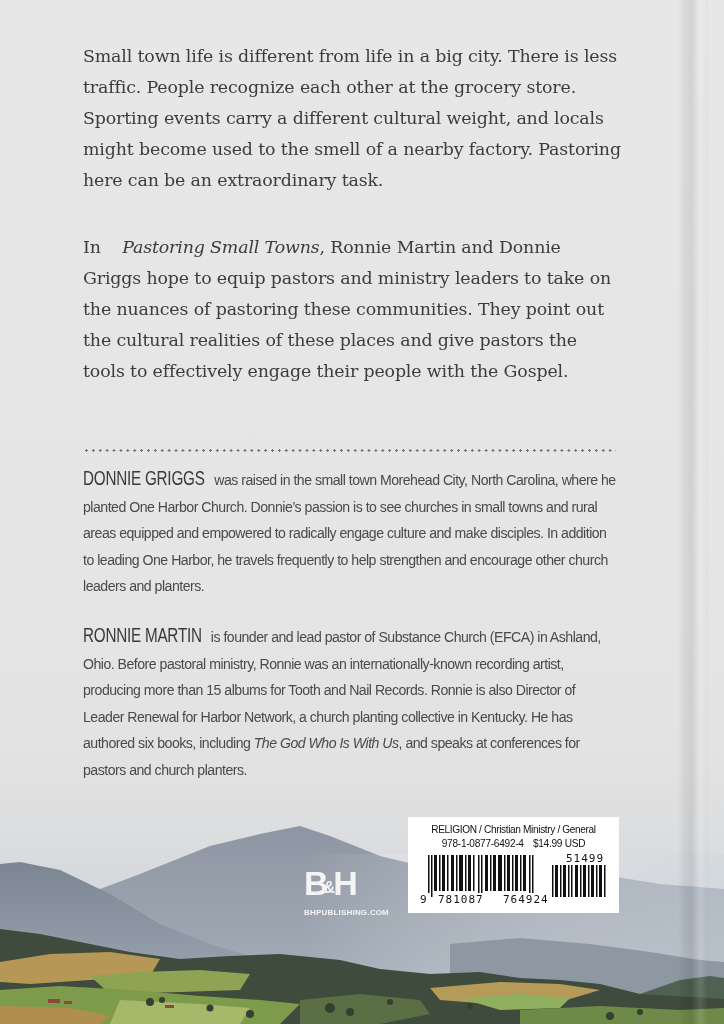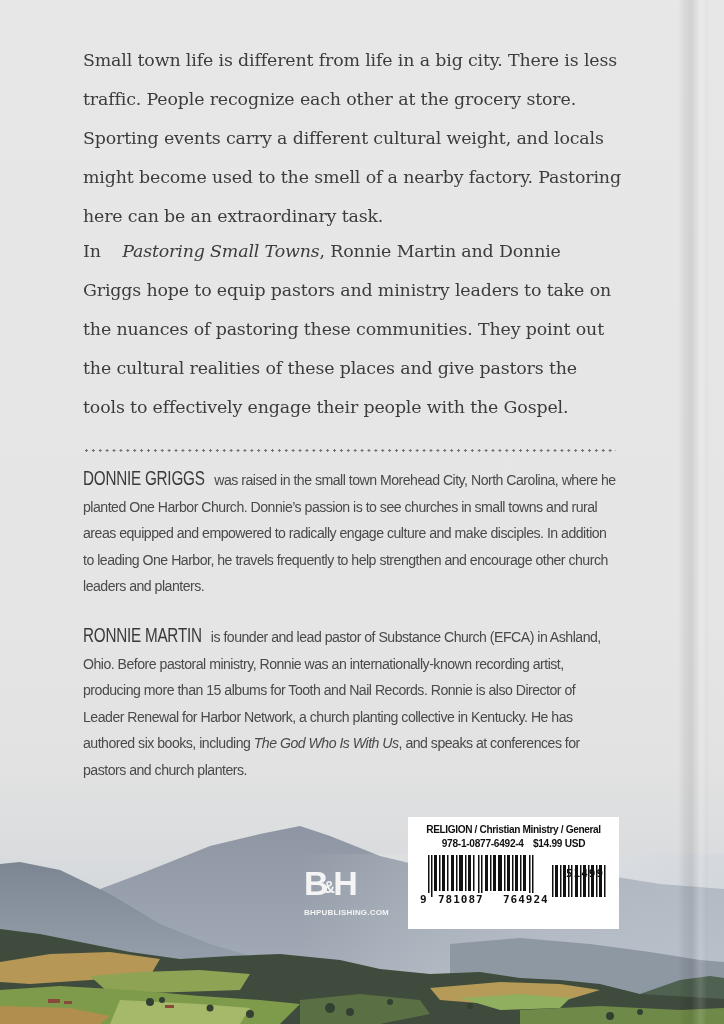--- a/index.html
+++ b/index.html
@@ -18,21 +18,21 @@
     z-index:5; pointer-events:none;
   }
   .landscape {
     position:absolute; left:0; right:0; bottom:0; height:230px; z-index:1;
   }
   .landscape svg { display:block; width:724px; height:230px; }
 
   .content { position:absolute; left:83px; top:0; width:533px; z-index:3; }
   .serif-p {
     font-family:"DejaVu Serif", serif;
-    font-size:17.4px; line-height:39px; color:#3c3c3c;
+    font-size:17.4px; line-height:31px; color:#3c3c3c;
     margin:0; letter-spacing:-0.15px;
   }
   .p1 { position:absolute; top:41px; left:0; width:540px; }
   .p2 { position:absolute; top:232px; left:0; width:540px; }
   .serif-p em { font-style:italic;margin-left:16px; }
 
   .divider {
     position:absolute; top:449px; left:0; width:533px; height:3px;
     background-image: radial-gradient(circle, #6e6e6e 1px, transparent 1.3px);
     background-size:6.9px 3px; background-repeat:repeat-x;
@@ -47,38 +47,38 @@
     font-size:20px; letter-spacing:-0.3px; color:#3a3a3a;
     font-family:"Liberation Sans", sans-serif;
     transform:scaleX(0.82); display:inline-block; transform-origin:left bottom;
     margin-right:-22px;
   }
   .bio1 { position:absolute; top:465px; left:0; }
   .bio2 { position:absolute; top:622px; left:0; }
   .bio em { font-style:italic; }
 
   .barcode-box {
-    position:absolute; left:408px; top:817px; width:211px; height:112px;
+    position:absolute; left:408px; top:817px; width:211px; height:96px;
     background:#ffffff; z-index:4;
-    font-family:"Liberation Sans", sans-serif; color:#111;font-weight:bold;
+    font-family:"Liberation Sans", sans-serif; color:#111;
   }
   .bc-line1 { position:absolute; top:6px; left:0; width:211px; text-align:center; font-size:11px; letter-spacing:-0.4px; transform:scaleX(0.92); }
   .bc-line2 { position:absolute; top:20px; left:0; width:211px; text-align:center; font-size:11px; letter-spacing:-0.3px; transform:scaleX(0.92); }
   .bc-line2 span + span { margin-left:10px; }
   .bars-main { position:absolute; left:20px; top:38px; width:106px; height:42px; }
   .bars-addon { position:absolute; left:144px; top:48px; width:55px; height:32px; }
   .bc-digits {
     position:absolute; top:76px; left:12px; font-family:"DejaVu Sans Mono", monospace; font-size:11px;
     letter-spacing:1px; background:#fff; padding:0 2px;
   }
   .bc-d1 { left:10px; }
   .bc-d2 { left:28px;text-align:center; }
   .bc-d3 { left:80px;margin-left:13px; }
   .bc-addon-digits {
-    position:absolute; top:50px; left:158px; font-family:"DejaVu Sans Mono", monospace; font-size:11px; letter-spacing:1px;
+    position:absolute; top:35px; left:158px; font-family:"DejaVu Sans Mono", monospace; font-size:11px; letter-spacing:1px;
   }
 
   .publisher { position:absolute; left:304px; top:866px; width:82px; z-index:4; color:#f4f4f4; }
   .bh-logo {
     font-family:"Liberation Sans", sans-serif; font-weight:bold; font-size:34px; line-height:34px;
     letter-spacing:-3px; position:relative; display:inline-block;
   }
   .bh-logo .amp { font-size:16px; position:relative; top:-2px; margin:0 -2px; letter-spacing:0; }
   .bh-url {
     font-family:Liberation Sans, sans-serif; font-weight:bold; font-size:8px; letter-spacing:0.2px; margin-top:1px;

